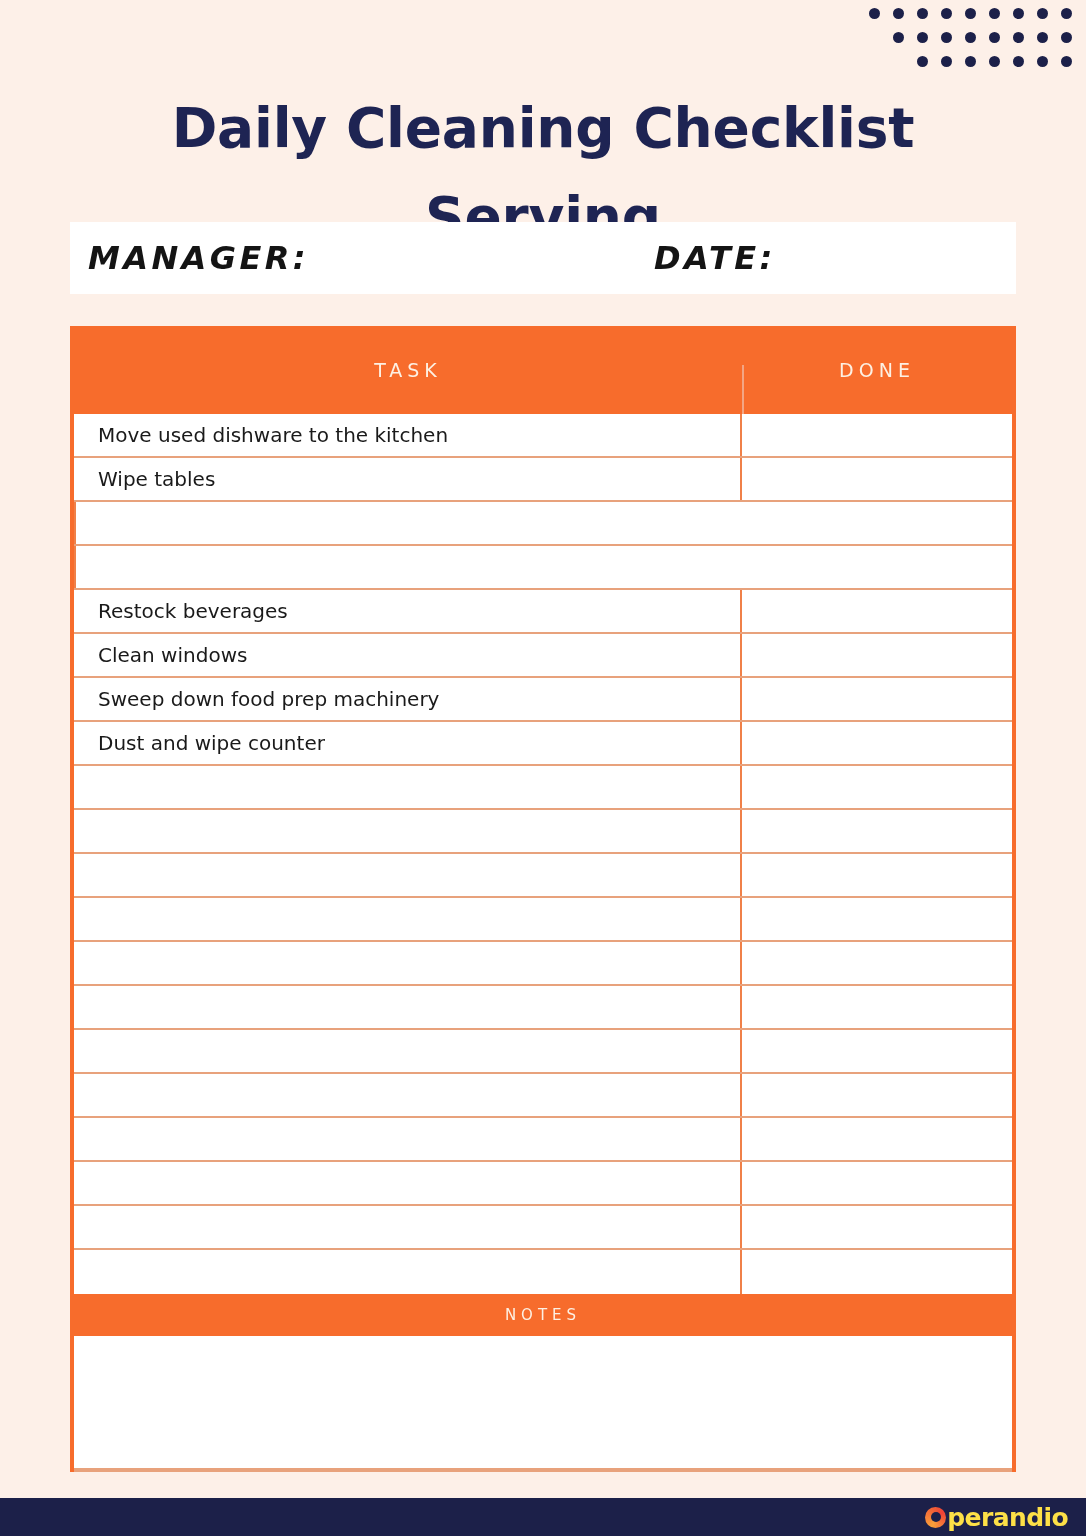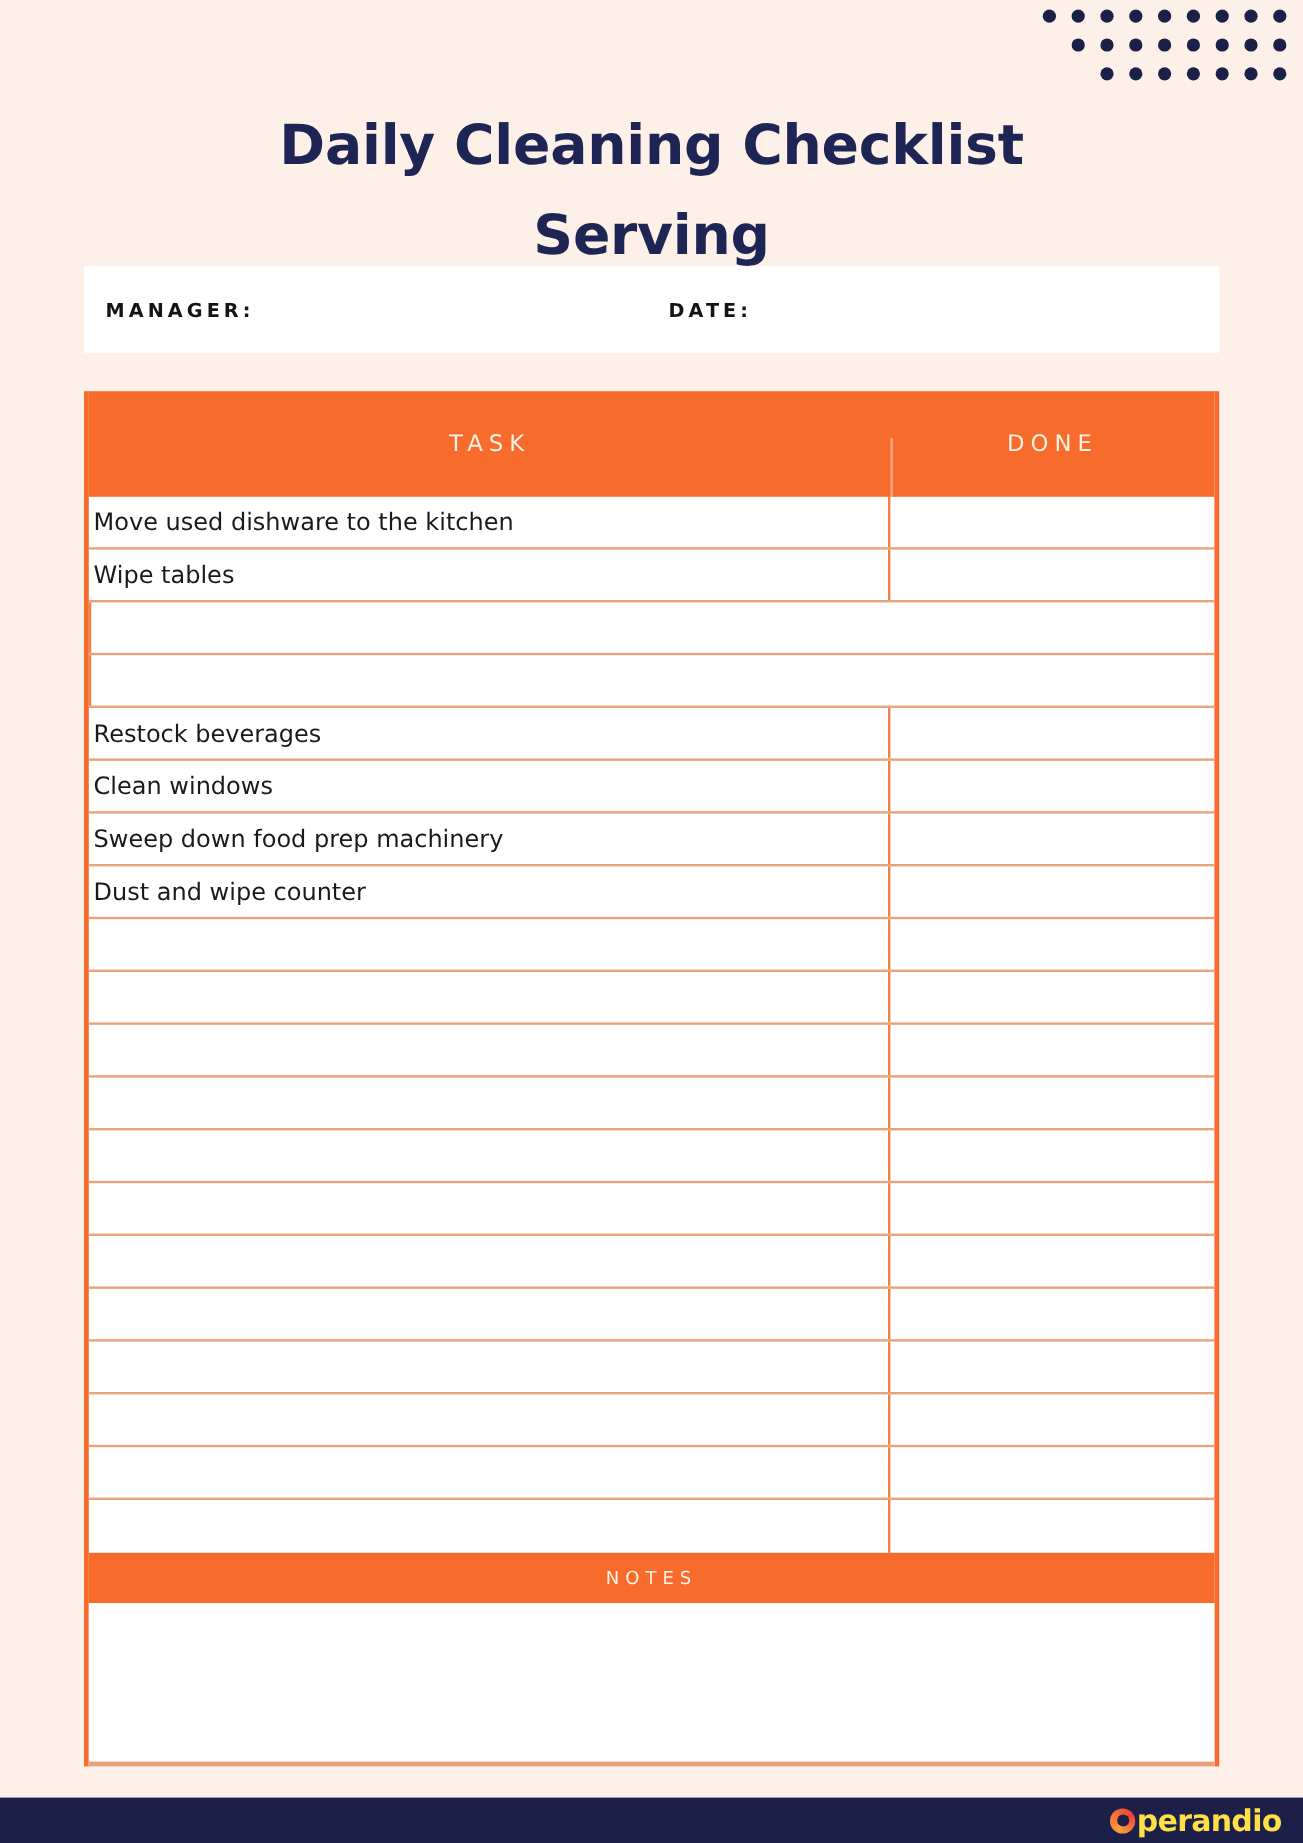--- a/index.html
+++ b/index.html
@@ -37,44 +37,45 @@
   
   #title-block {
     position: absolute;
     top: 84px;
     left: 70px;
     width: 946px;
     text-align: center;
   }
   #title-block .line {
     color: #1e2453;
-    font-size: 46px;
+    font-size: 55px;
     font-weight: bold;
     letter-spacing: -0.2px;
     line-height: 1.62;
     font-family: "DejaVu Sans", sans-serif;
   }
 
   
   #meta-band {
     position: absolute;
     top: 222px;
     left: 70px;
     width: 946px;
     height: 72px;
     background: #ffffff;
     display: flex;
     align-items: center;
   }
   .meta-label {
     color: #141414;
-    font-size: 16px;
+    font-size: 32px;
     font-weight: bold;
     letter-spacing: 3.4px;
     font-family: "DejaVu Sans", sans-serif;
+    font-style: italic;
   }
   #meta-manager { margin-left: 18px; }
   #meta-date { margin-left: 345px; }
 
   
   #checklist {
     position: absolute;
     top: 326px;
     left: 70px;
     width: 946px;
@@ -111,21 +112,21 @@
   .row {
     height: 44px;
     display: flex;
     border-bottom: 2px solid #e8a27c;
   }
   .row:last-of-type { border-bottom: none; }
   .cell-task {
     width: 666px;
     display: flex;
     align-items: center;
-    padding-left: 4px;
+    padding-left: 24px;
     color: #1a1a1a;
     font-size: 20px;
     font-family: "DejaVu Sans", sans-serif;
   }
   .cell-done {
     width: 272px;
     border-left: 2px solid #f08048;
   }
 
   

